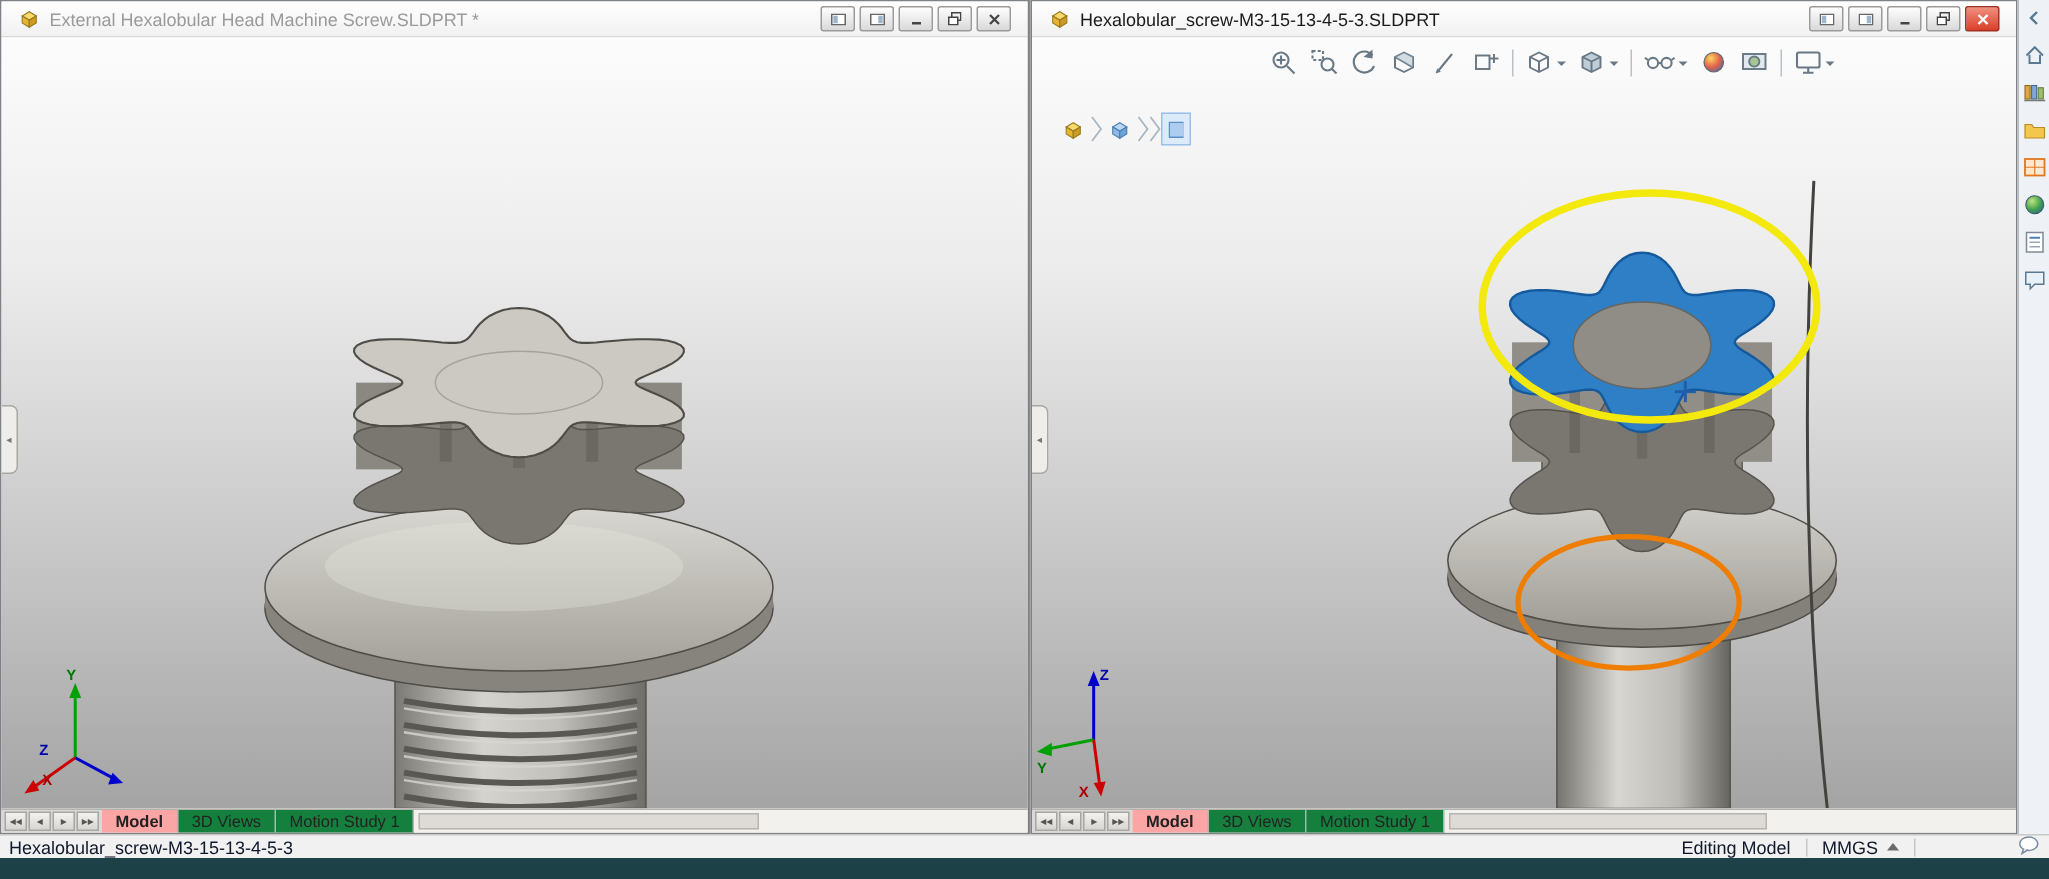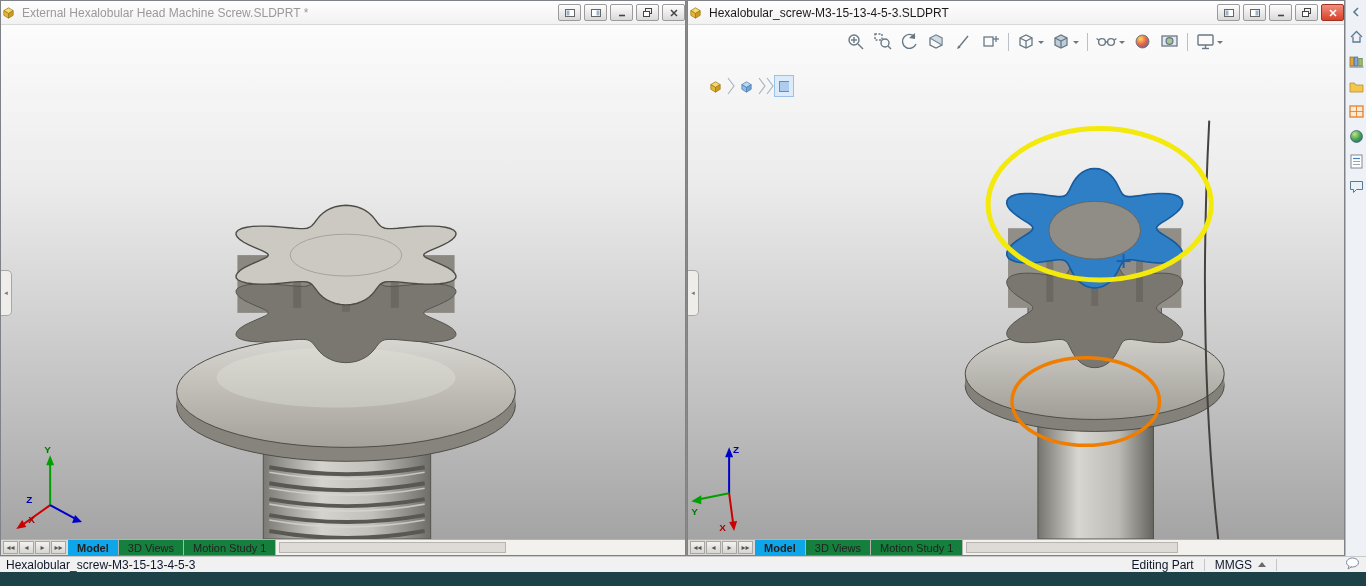--- a/index.html
+++ b/index.html
@@ -1,35 +1,35 @@
 <!DOCTYPE html>
 <html><head>
 <meta charset="utf-8">
 <style>
   html,body{margin:0;padding:0;background:#6f6f6f;font-family:"Liberation Sans",sans-serif;}
   .app{position:relative;width:1366px;height:586px;background:#8a8a8a;overflow:hidden;}
   .win{position:absolute;top:0;height:556px;background:#fff;border:1px solid #7e8286;box-sizing:border-box;}
   .win-left{left:0;width:686px;}
   .win-right{left:687px;width:658px;}
-  .titlebar{height:24px;display:flex;align-items:center;gap:6px;padding:0 0;background:linear-gradient(#ffffff,#f1f1f1);border-bottom:1px solid #d8d8d8;box-sizing:border-box;}
+  .titlebar{height:24px;display:flex;align-items:center;gap:6px;padding:0 11px;background:linear-gradient(#ffffff,#f1f1f1);border-bottom:1px solid #d8d8d8;box-sizing:border-box;}
   .titlebar .title{font-size:12px;white-space:nowrap;overflow:hidden;}
   .win-left .title{color:#9a9a9a;}
   .win-right .title{color:#1a1a1a;text-align:center;}
   .winbtns{margin-left:auto;display:flex;gap:3px;}
   .wbtn{width:21px;height:15px;border:1px solid #9b9b9b;border-radius:2px;background:linear-gradient(#fefefe,#d9d9d9);display:flex;align-items:center;justify-content:center;}
   .wbtn.close-red{background:linear-gradient(#f08f7e,#d9402a);border-color:#a33122;}
   .viewport{position:absolute;left:0;top:24px;right:0;bottom:16px;overflow:hidden;
     background:linear-gradient(180deg,#fcfcfc 0%,#ececec 30%,#c2c2c2 72%,#a4a4a4 100%);}
   .model{position:absolute;left:0;top:0;width:100%;height:100%;}
   .panel-tab{position:absolute;left:0;top:245px;width:10px;height:44px;background:#efede9;border:1px solid #a9a7a3;border-left:none;border-radius:0 5px 5px 0;display:flex;align-items:center;justify-content:center;font-size:7px;color:#777;}
   .tabstrip{position:absolute;left:0;right:0;bottom:0;height:16px;display:flex;align-items:stretch;background:#e9e7e3;border-top:1px solid #b4b2ae;font-size:11px;box-sizing:border-box;}
   .navbtns{display:flex;gap:1px;padding:1px 2px;background:#dbd9d5;}
   .navbtn{width:15px;border:1px solid #a8a6a2;background:linear-gradient(#f4f2ee,#d7d5d1);font-size:8px;color:#555;display:flex;align-items:center;justify-content:center;box-sizing:border-box;}
   .tab{padding:0 9px;display:flex;align-items:center;border-right:1px solid #b4b2ae;background:#15803d;color:#222;white-space:nowrap;}
-  .tab.active{background:#0ea5e9;font-weight:bold;}
+  .tab.active{background:#fca5a5;font-weight:bold;}
   .scrolltrack{flex:1;background:#f3f1ee;position:relative;}
   .scrollthumb{position:absolute;left:3px;top:2px;bottom:2px;width:55%;background:#dedbd6;border:1px solid #b8b5b1;}
   
   .hud-toolbar{position:absolute;left:158px;top:7px;display:flex;align-items:center;gap:8px;}
   .hud-ic{display:flex;align-items:center;opacity:.9;}
   .hud-sep{width:1px;height:18px;background:#b9c0c6;}
   .ddt{width:0;height:0;border:3px solid transparent;border-top-color:#5a6b78;margin-left:2px;margin-top:4px;}
   .breadcrumb{position:absolute;left:16px;top:50px;height:22px;display:flex;align-items:center;font-size:11px;}
   .crumb{display:flex;align-items:center;height:22px;padding:0 4px;box-sizing:border-box;}
   .crumb.sel{background:#cfe3f8;border:1px solid #86b3e6;gap:4px;}
@@ -469,21 +469,21 @@
     <span class="tp-ic">
         <svg width="15" height="14">
           <path d="M1.5,1.5 h12 v8 h-6 l-3,3 v-3 h-3 Z" fill="#e8f0f8" stroke="#5a7a93" stroke-width="1"></path>
         </svg>
       </span>
   </div>
 
   <div class="statusbar">
     <span>Hexalobular_screw-M3-15-13-4-5-3</span>
     <span class="sb-spacer"></span>
-    <span>Editing Part</span>
+    <span>Editing Model</span>
     <span class="sb-sep"></span>
     <span>MMGS</span>
     <span class="caret-up"></span>
     <span class="sb-sep"></span>
     <span style="width:58px;"></span>
     <span><svg width="15" height="13">
           <ellipse cx="7.5" cy="5.5" rx="6" ry="4.5" fill="#fdfdfd" stroke="#7a8aa0" stroke-width="1"></ellipse>
           <path d="M4,9 L3,12 L7,9.5" fill="#fdfdfd" stroke="#7a8aa0" stroke-width="1"></path>
         </svg></span>
   </div>

